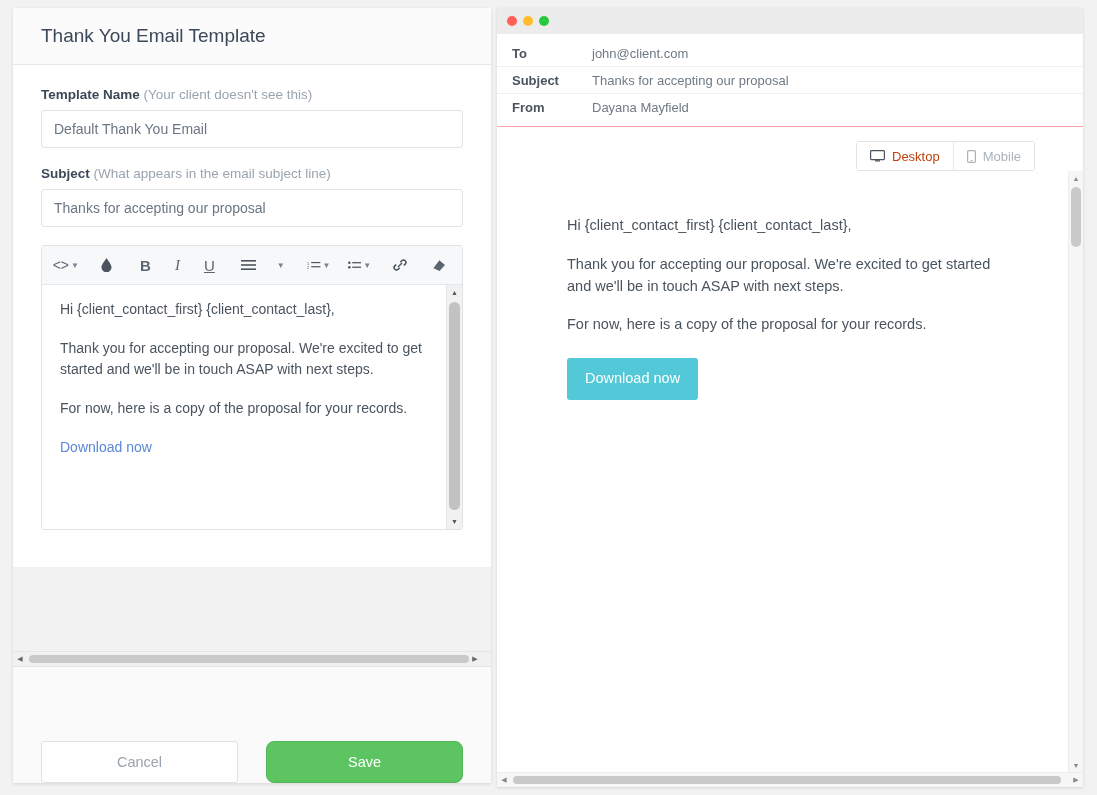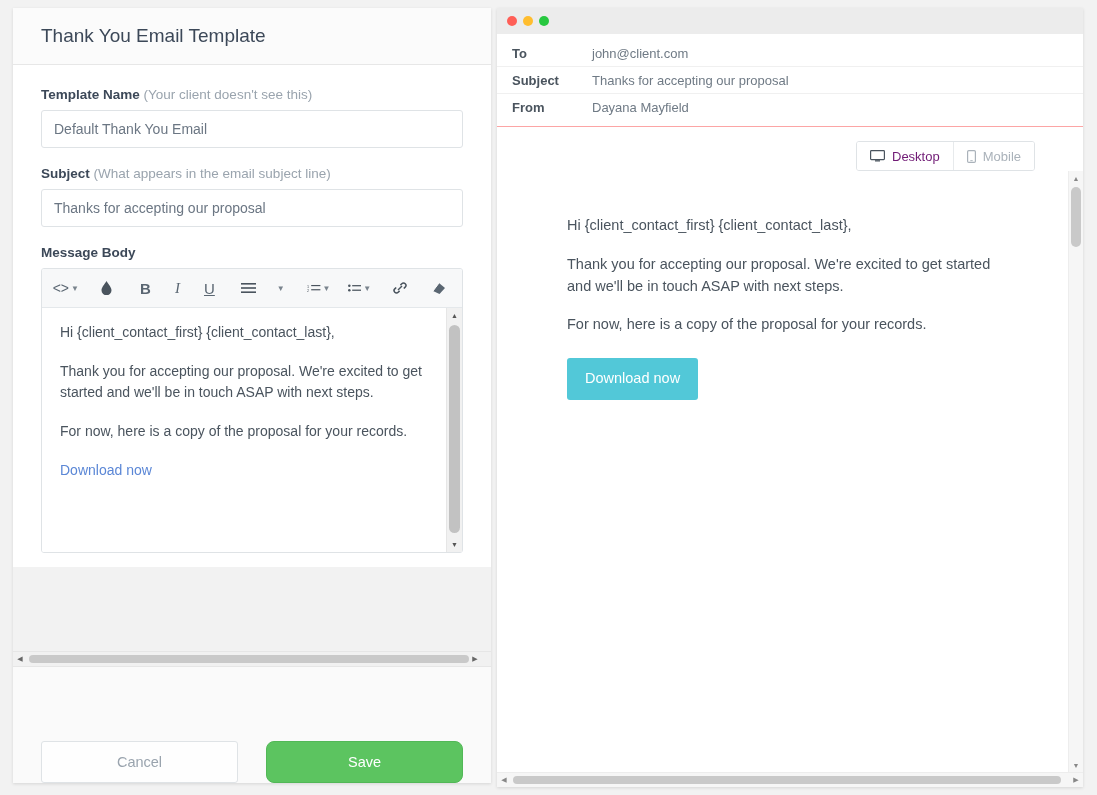--- a/index.html
+++ b/index.html
@@ -260,21 +260,21 @@
     display: flex;
     border: 1px solid #dfe3e6;
     border-radius: 3px;
     overflow: hidden;
   }
   .dev-btn {
     display: flex; align-items: center; gap: 7px;
     height: 28px; padding: 0 13px;
     font-size: 13px;
     background: #fff;
-    color: #701a75;
+    color: #c2410c;
     cursor: pointer;
   }
   .dev-btn.inactive { color: #aab2ba; border-left: 1px solid #e7eaec; }
 
   #preview-body {
     flex: 1;
     position: relative;
     overflow: hidden;
   }
   #email-content {
@@ -357,21 +357,20 @@
 
     <div class="field-block">
       <div class="field-label">
         <span>Subject</span>
         <span class="hint">(What appears in the email subject line)</span>
       </div>
       <input class="text-input" type="text" placeholder="Thanks for accepting our proposal" style="">
     </div>
 
     <div>
-      <div class="field-label">Message Body</div>
 
       <div id="rte-wrap">
 
         <div id="rte-toolbar">
           <div class="tb-btn">
             <span>&lt;&gt;</span>
             <span class="tb-caret">▼</span>
           </div>
           <div class="tb-sep"></div>
           <div class="tb-btn">

